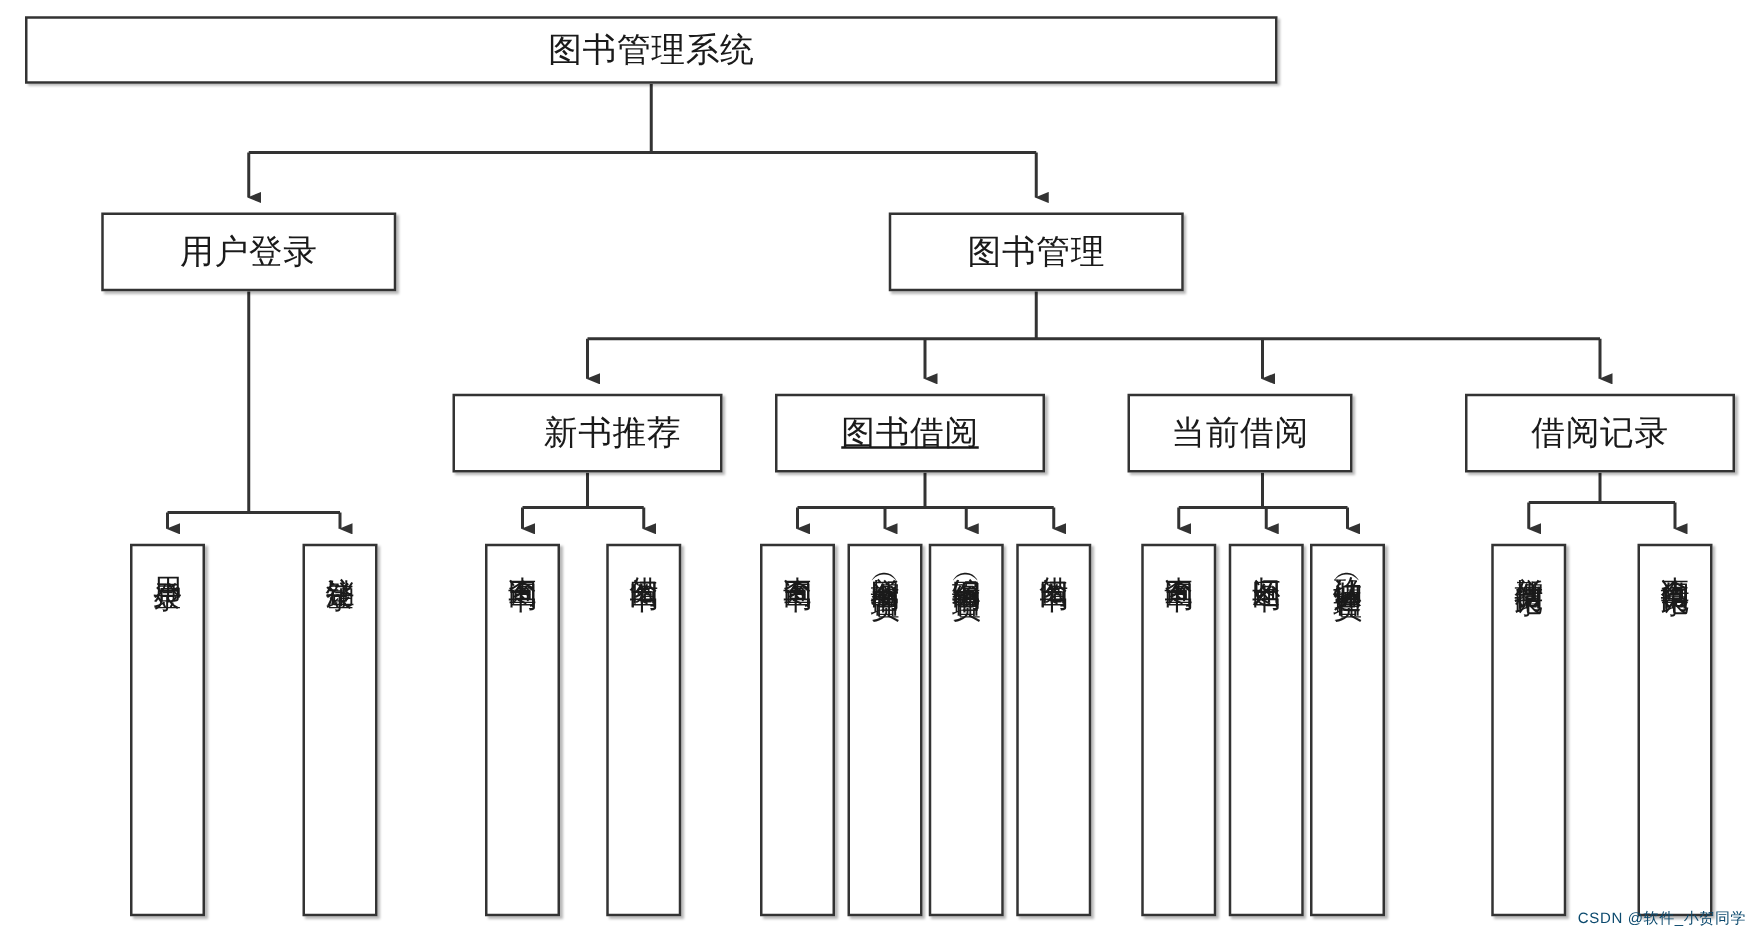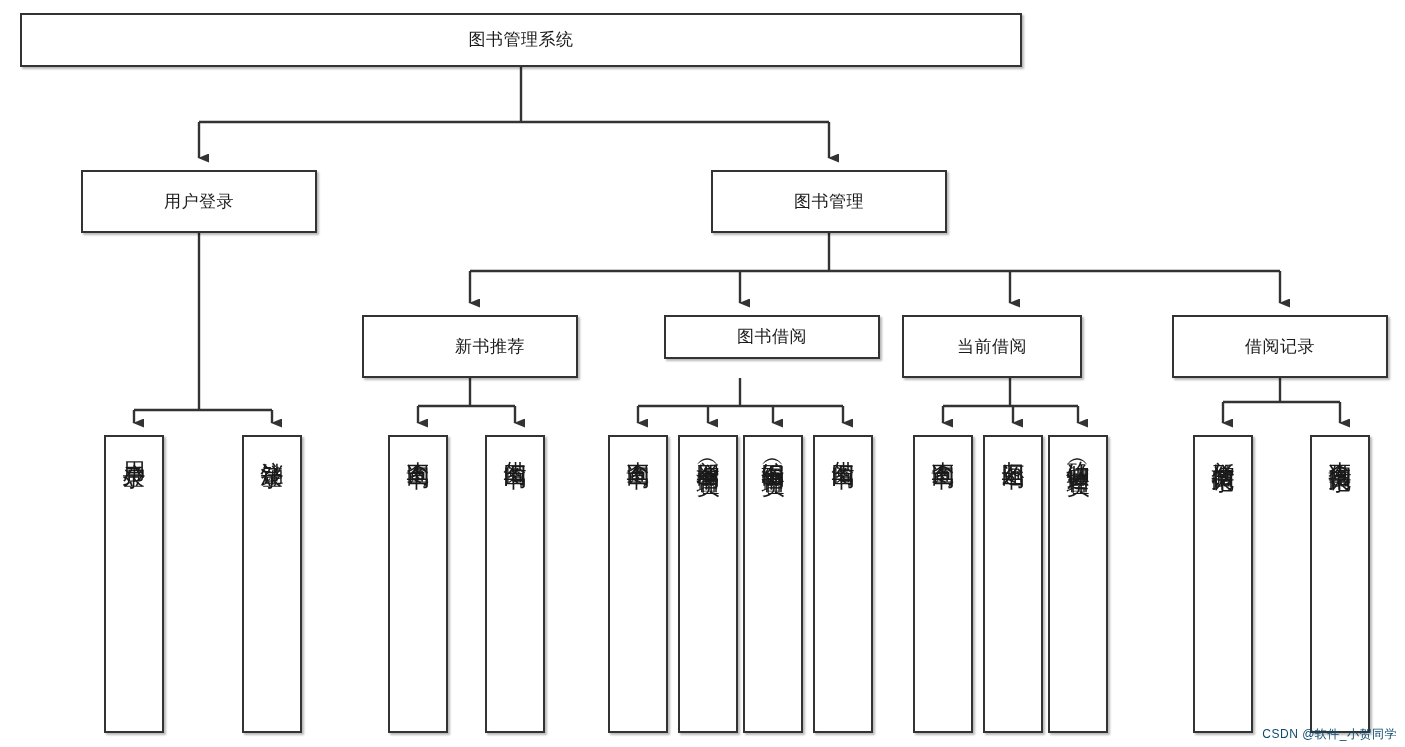--- a/index.html
+++ b/index.html
@@ -36,21 +36,21 @@
     justify-content: center;
     color: #1a1a1a;
   }
   .node .lbl {
     display: block;
     text-align: center;
     line-height: 1.12;
     white-space: pre;
   }
   .node.horiz .lbl {
-    font-size: 17px;
+    font-size: 27px;
     letter-spacing: 0.5px;
     text-align: center;
   }
   .node.vert {
     align-items: flex-start;
     padding-top: 6px;
   }
   .node.vert .lbl {
     writing-mode: vertical-rl;
     text-orientation: upright;
@@ -130,21 +130,21 @@
   <div class="node horiz" style="left:81px; top:170px; width:236px; height:63px;">
     <span class="lbl">用户登录</span>
   </div>
   <div class="node horiz" style="left:711px; top:170px; width:236px; height:63px;">
     <span class="lbl">图书管理</span>
   </div>
 
   <div class="node horiz" style="left:362px; top:315px; width:216px; height:63px;padding-left:40px;">
     <span class="lbl">新书推荐</span>
   </div>
-  <div class="node horiz" style="left:664px; top:315px; width:216px; height:44px;">
+  <div class="node horiz" style="left:620px; top:315px; width:216px; height:63px;text-decoration:underline;">
     <span class="lbl">图书借阅</span>
   </div>
   <div class="node horiz" style="left:902px; top:315px; width:180px; height:63px;">
     <span class="lbl">当前借阅</span>
   </div>
   <div class="node horiz" style="left:1172px; top:315px; width:216px; height:63px;">
     <span class="lbl">借阅记录</span>
   </div>
 
   <div class="node vert" style="left:104px; top:435px; width:60px; height:298px;">

